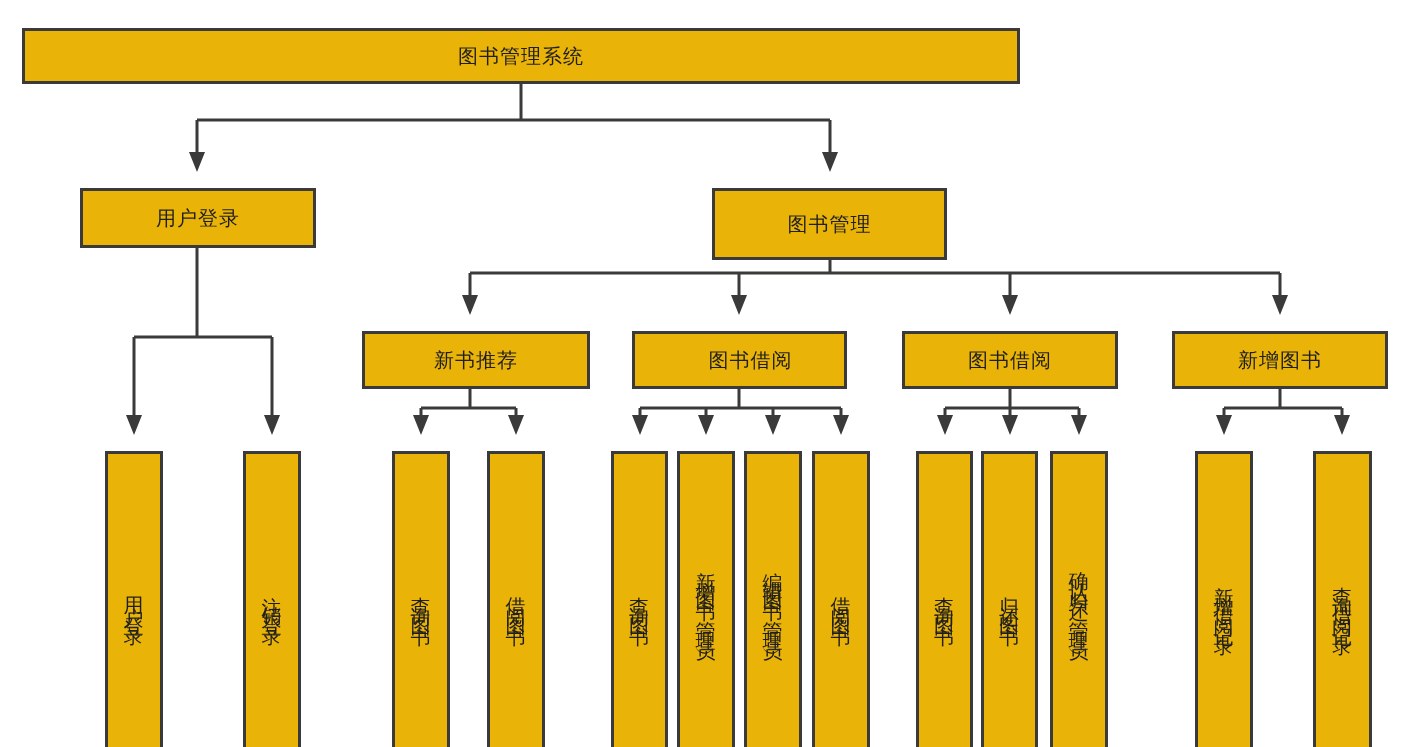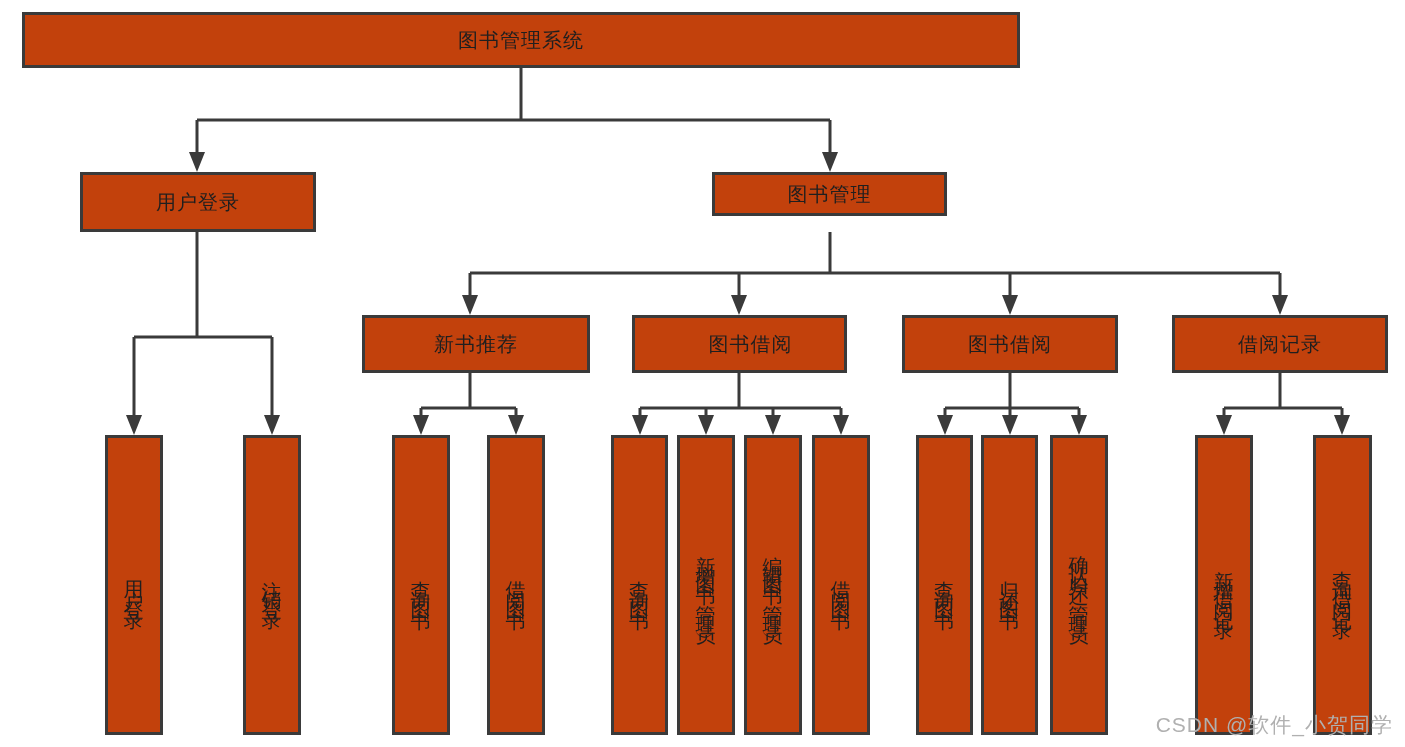--- a/index.html
+++ b/index.html
@@ -12,27 +12,28 @@
   *{box-sizing:border-box;margin:0;padding:0;}
   html,body{width:1405px;height:747px;background:var(--bg);overflow:hidden;}
   body{font-family:"Liberation Sans", sans-serif;color:var(--text);}
   .stage{position:relative;width:1405px;height:747px;background:var(--bg);}
   .wires{position:absolute;left:0;top:0;width:1405px;height:747px;pointer-events:none;}
   .wire{fill:none;stroke:var(--line);stroke-width:3;}
   .arrow{fill:var(--line);stroke:none;}
   .node{
     position:absolute;
     border:3px solid var(--line);
-    background:#c2410c;
+    background:#eab308;
     display:flex;
     align-items:center;
     justify-content:center;
     font-size:20px;
     letter-spacing:1px;
     color:var(--text);
+    margin-top:16px;
   }
   .leaf{
     writing-mode:vertical-rl;
     text-orientation:mixed;
     letter-spacing:10px;
     font-size:20px;
     line-height:1;
   }
   .watermark{
     position:absolute;
@@ -89,40 +90,39 @@
     <g>
       <path class="wire" d="M1280 373 V408 M1224 408 H1342 M1224 408 V419 M1342 408 V419"></path>
       <polygon class="arrow" points="1216,415 1232,415 1224,435"></polygon>
       <polygon class="arrow" points="1334,415 1350,415 1342,435"></polygon>
     </g>
   </svg>
 
   <div class="node" style="left:22px;top:12px;width:998px;height:56px;">图书管理系统</div>
 
   <div class="node" style="left:80px;top:172px;width:236px;height:60px;">用户登录</div>
-  <div class="node" style="left:712px;top:172px;width:235px;height:44px;">图书管理</div>
+  <div class="node" style="left:712px;top:172px;width:235px;height:72px;">图书管理</div>
 
   <div class="node" style="left:362px;top:315px;width:228px;height:58px;">新书推荐</div>
   <div class="node" style="left:632px;top:315px;width:215px;height:58px;padding-left:22px;">图书借阅</div>
   <div class="node" style="left:902px;top:315px;width:216px;height:58px;">图书借阅</div>
-  <div class="node" style="left:1172px;top:315px;width:216px;height:58px;">借阅记录</div>
+  <div class="node" style="left:1172px;top:315px;width:216px;height:58px;">新增图书</div>
 
   <div class="node leaf" style="left:105px;top:435px;width:58px;height:300px;">用户登录</div>
   <div class="node leaf" style="left:243px;top:435px;width:58px;height:300px;">注销登录</div>
 
   <div class="node leaf" style="left:392px;top:435px;width:58px;height:300px;">查询图书</div>
   <div class="node leaf" style="left:487px;top:435px;width:58px;height:300px;">借阅图书</div>
 
   <div class="node leaf" style="left:611px;top:435px;width:57px;height:300px;">查询图书</div>
   <div class="node leaf" style="left:677px;top:435px;width:58px;height:300px;">新增图书（管理员）</div>
   <div class="node leaf" style="left:744px;top:435px;width:58px;height:300px;">编辑图书（管理员）</div>
   <div class="node leaf" style="left:812px;top:435px;width:58px;height:300px;">借阅图书</div>
 
   <div class="node leaf" style="left:916px;top:435px;width:57px;height:300px;">查询图书</div>
   <div class="node leaf" style="left:981px;top:435px;width:57px;height:300px;">归还图书</div>
   <div class="node leaf" style="left:1050px;top:435px;width:58px;height:300px;">确认归还（管理员）</div>
 
   <div class="node leaf" style="left:1195px;top:435px;width:58px;height:300px;">新增借阅记录</div>
   <div class="node leaf" style="left:1313px;top:435px;width:59px;height:300px;">查询借阅记录</div>
 
-  <div class="watermark">CSDN @软件_小贺同学</div>
 
 </div>
 
 </body></html>

